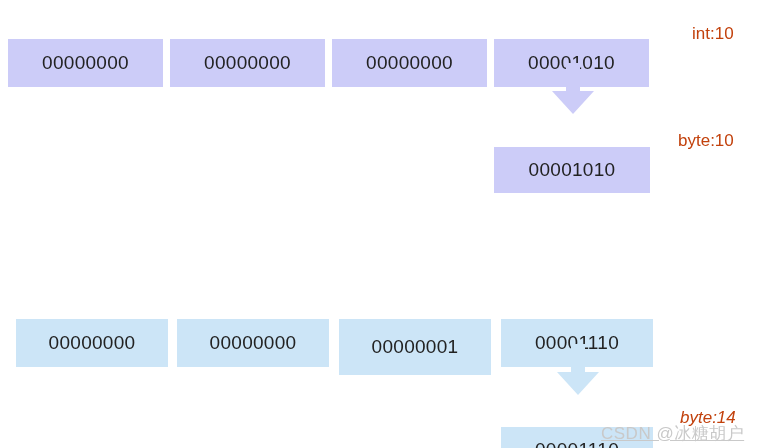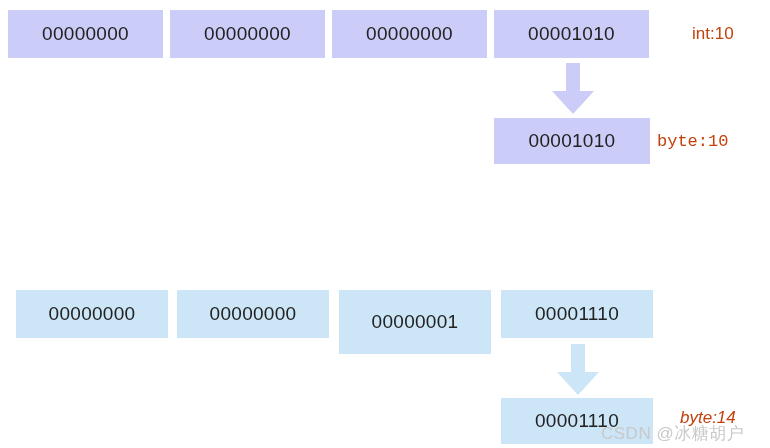--- a/index.html
+++ b/index.html
@@ -21,20 +21,21 @@
   .byte-box {
     position: absolute;
     display: flex;
     align-items: center;
     justify-content: center;
     font-size: 19px;
     color: #222222;
     letter-spacing: 0.3px;
     white-space: nowrap;
     user-select: none;
+    margin-top: 29px;
   }
   .side-label {
     position: absolute;
     font-size: 17px;
     color: #c2410c;
     white-space: nowrap;
     display: flex;
     align-items: center;
   }
   .arrow {
@@ -66,36 +67,36 @@
   <div class="side-label" style="left:692px; top:10px; height:48px;">int:10</div>
 
   <div class="arrow" style="left:548px; top:63px; width:50px; height:52px;">
     <svg width="50" height="52" viewBox="0 0 50 52" xmlns="http://www.w3.org/2000/svg">
       <polygon points="18,0 32,0 32,28 46,28 25,51 4,28 18,28" fill="#ccccf8"></polygon>
     </svg>
   </div>
 
   <div class="byte-box" style="left:494px; top:118px; width:156px; height:46px; background:#ccccf8;">00001010</div>
 
-  <div class="side-label" style="left:657px; top:118px; height:46px;font-family:Liberation Mono, monospace;">byte:10</div>
+  <div class="side-label" style="left:678px; top:118px; height:46px;">byte:10</div>
 
   <div class="byte-box" style="left:16px; top:290px; width:152px; height:48px; background:#cce5f7;">00000000</div>
 
   <div class="byte-box" style="left:177px; top:290px; width:152px; height:48px; background:#cce5f7;">00000000</div>
 
-  <div class="byte-box" style="left:339px; top:290px; width:152px; height:64px; background:#cce5f7;">00000001</div>
+  <div class="byte-box" style="left:339px; top:290px; width:152px; height:56px; background:#cce5f7;">00000001</div>
 
   <div class="byte-box" style="left:501px; top:290px; width:152px; height:48px; background:#cce5f7;">00001110</div>
 
 
   <div class="arrow" style="left:553px; top:344px; width:50px; height:52px;">
     <svg width="50" height="52" viewBox="0 0 50 52" xmlns="http://www.w3.org/2000/svg">
       <polygon points="18,0 32,0 32,28 46,28 25,51 4,28 18,28" fill="#cce5f7"></polygon>
     </svg>
   </div>
 
   <div class="byte-box" style="left:501px; top:398px; width:152px; height:46px; background:#cce5f7;">00001110</div>
 
   <div class="side-label" style="left:680px; top:398px; height:40px;font-style:italic;">byte:14</div>
 
-  <div class="watermark" style="left:601px; top:422px;">CSDN @冰糖胡户</div>
+  <div class="watermark" style="left:601px; top:422px;text-decoration:underline;">CSDN @冰糖胡户</div>
 
 </div>
 
 </body></html>

